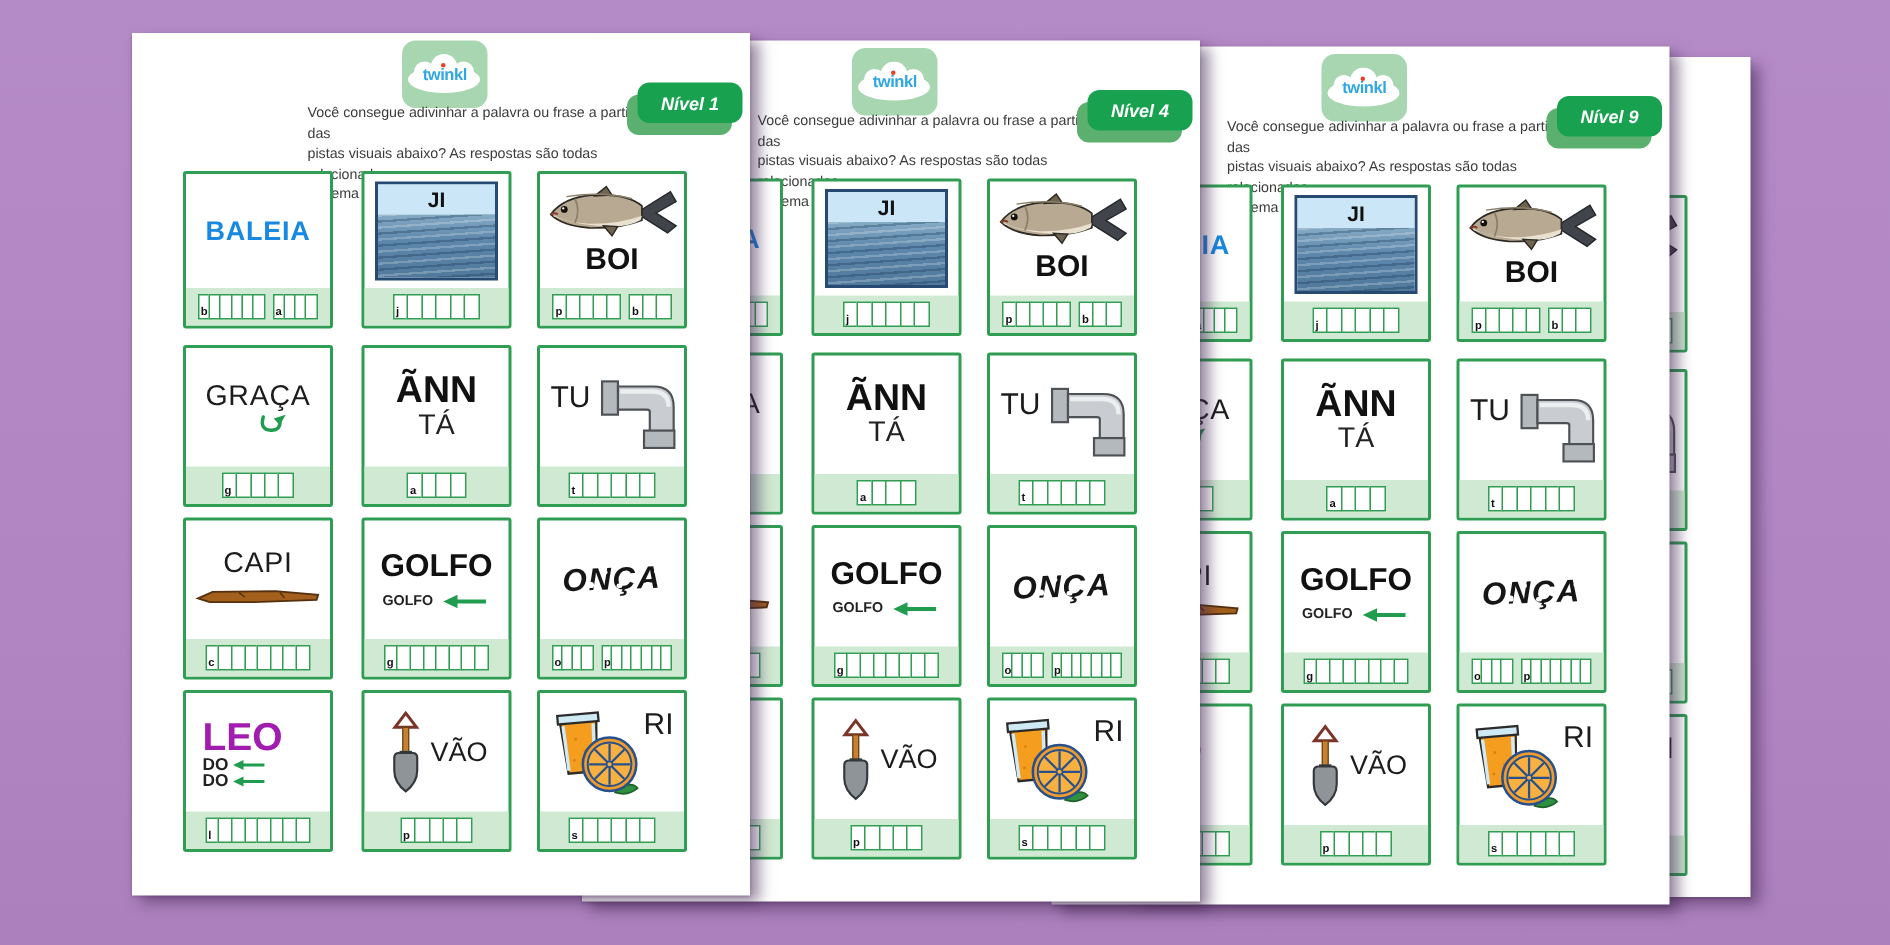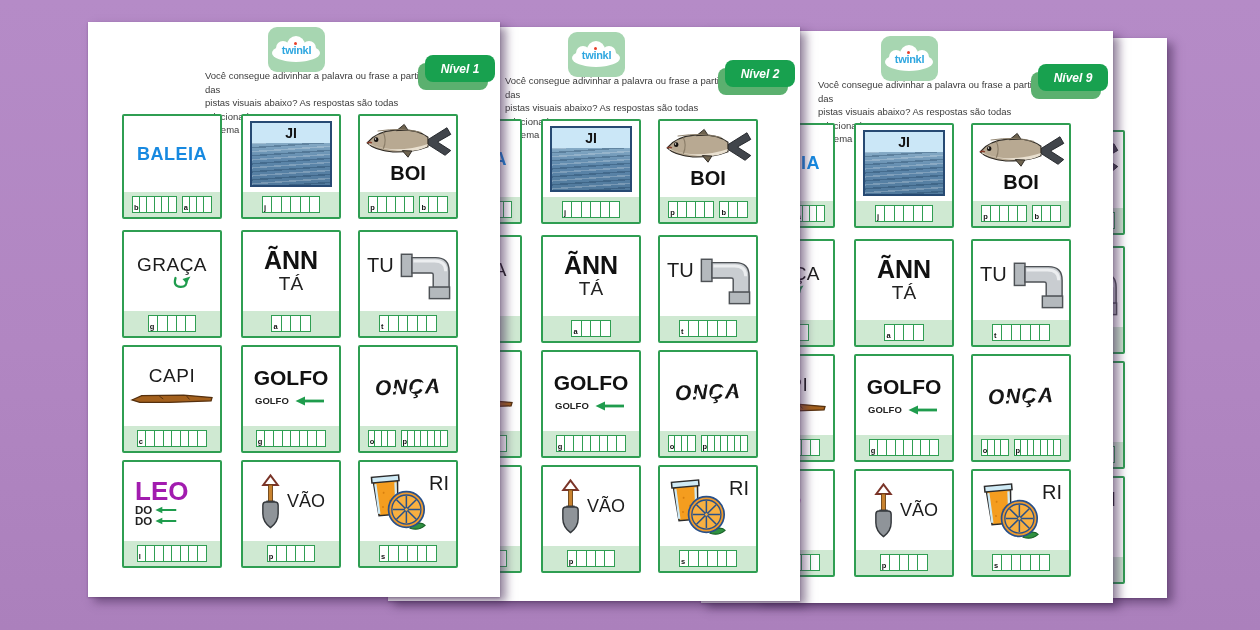--- a/index.html
+++ b/index.html
@@ -771,21 +771,21 @@
     </div>
 
     <div class="instructions">
       <span>Você consegue adivinhar a palavra ou frase a partir das</span>
       <span>pistas visuais abaixo? As respostas são todas relacionadas</span>
       <span>ao tema 'animais'.</span>
     </div>
     <div class="level-badge">
       <div class="lb-shadow"></div>
       <div class="lb-face">
-        <span class="lb-label">Nível 2</span>
+        <span class="lb-label">Nível 4</span>
       </div>
     </div>
     <div class="grid">
       <div class="card" style="left: 34px; top: 92px; height: 105px; --cw: 8.8px;">
         <div class="clue">
       <span class="word-blue">BALEIA</span>
         </div>
         <div class="strip">
           <div class="grp">
             <span class="cell">

